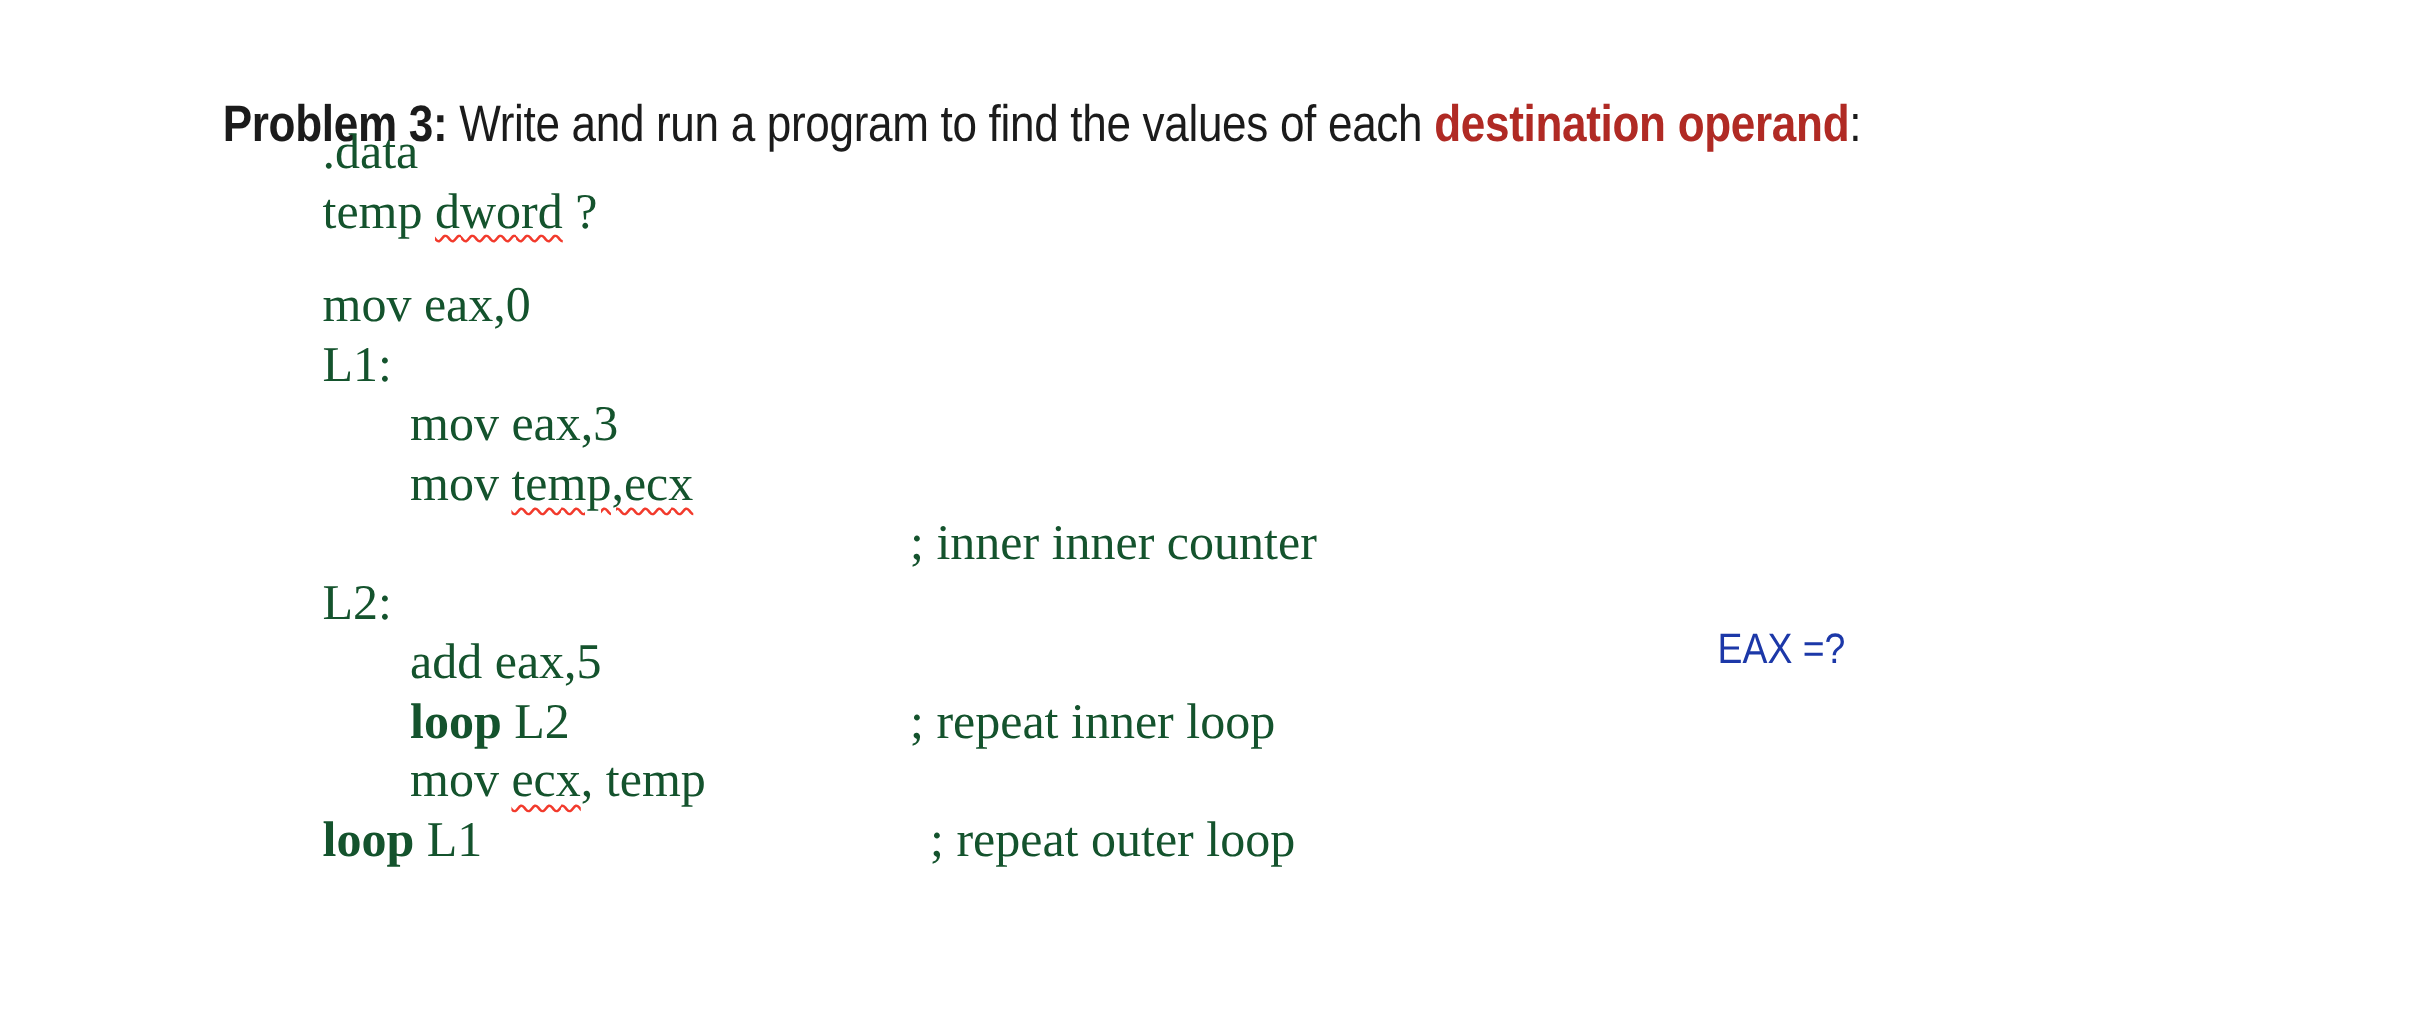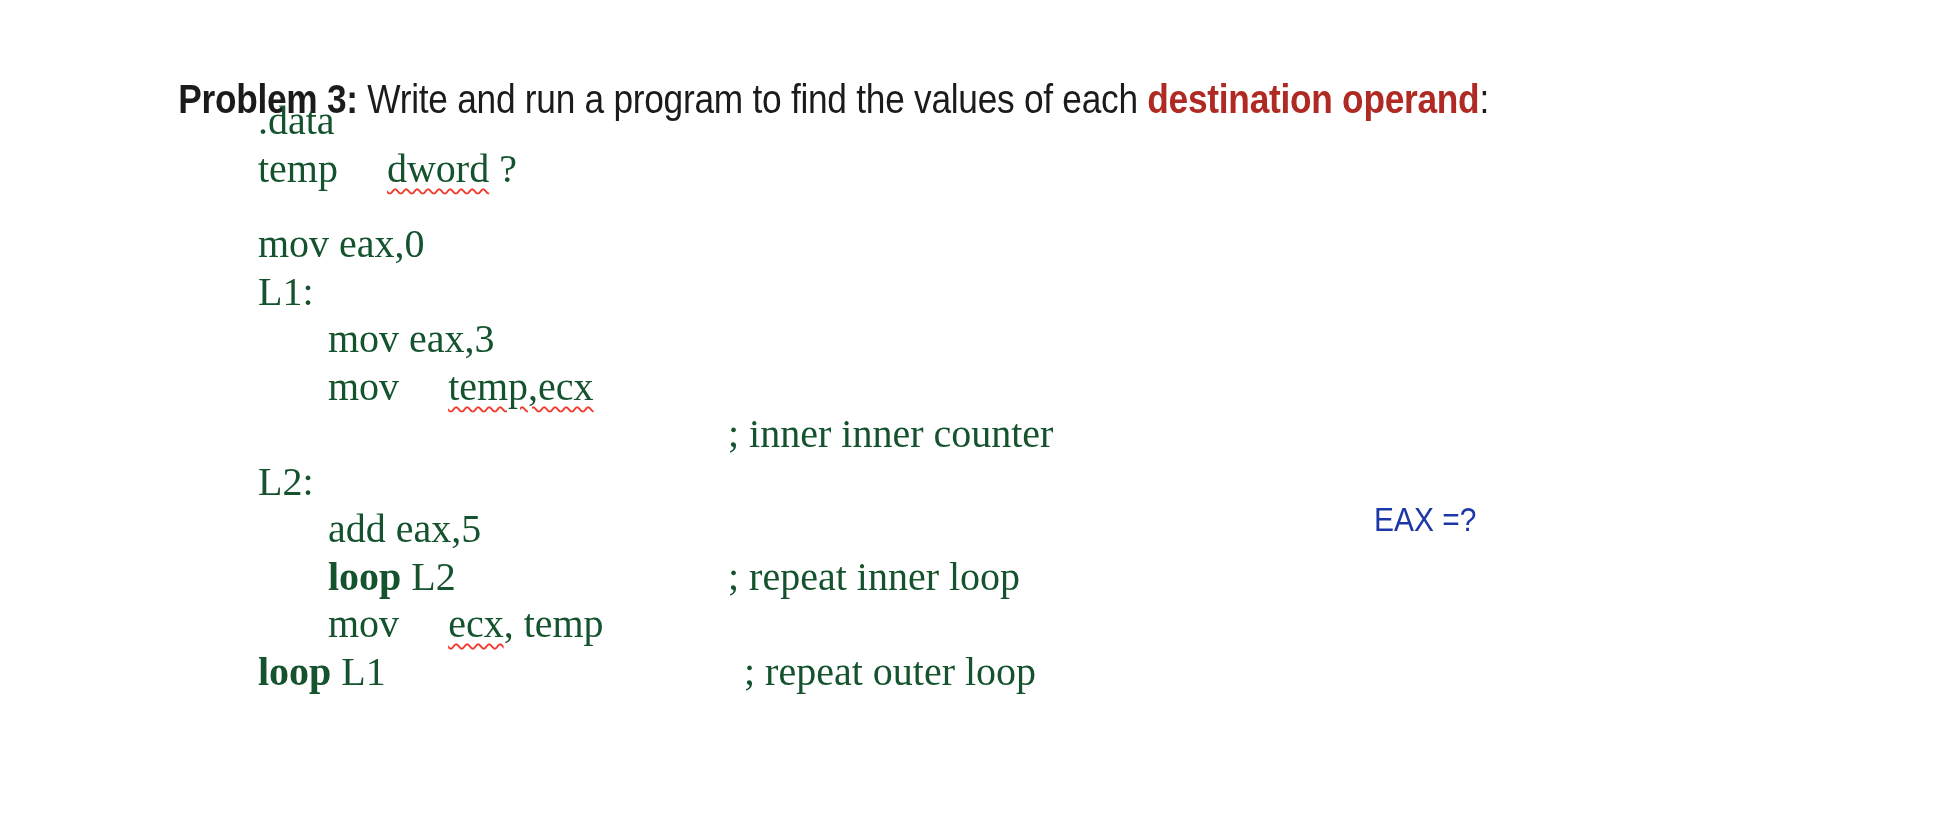--- a/index.html
+++ b/index.html
@@ -68,21 +68,20 @@
     white-space: pre;
   }
   .comment.shift { left: 744px; }
   .tok-bold { font-weight: bold; }
   .tok-squiggle {
     text-decoration-line: underline;
     text-decoration-style: wavy;
     text-decoration-color: #f23a2c;
     text-decoration-thickness: 2px;
     text-underline-offset: 6px;
-    margin-left: 39px;
   }
 
   
   .annotation {
     position: absolute;
     left: 1374px;
     top: 500px;
     font-size: 34px;
     line-height: 38px;
     color: #1c38a8;

